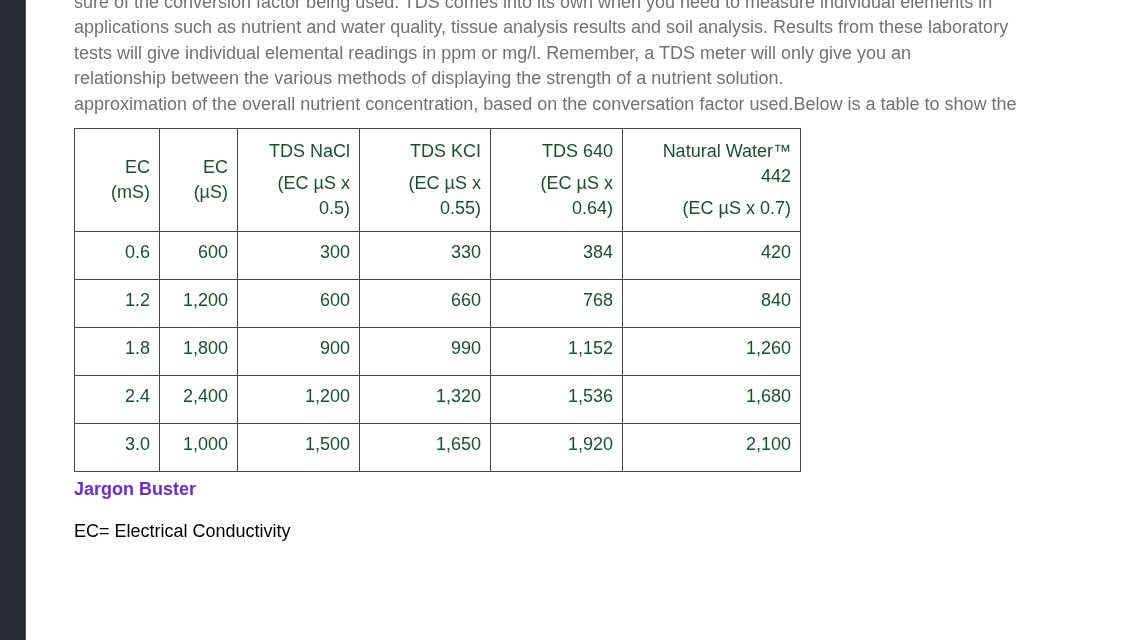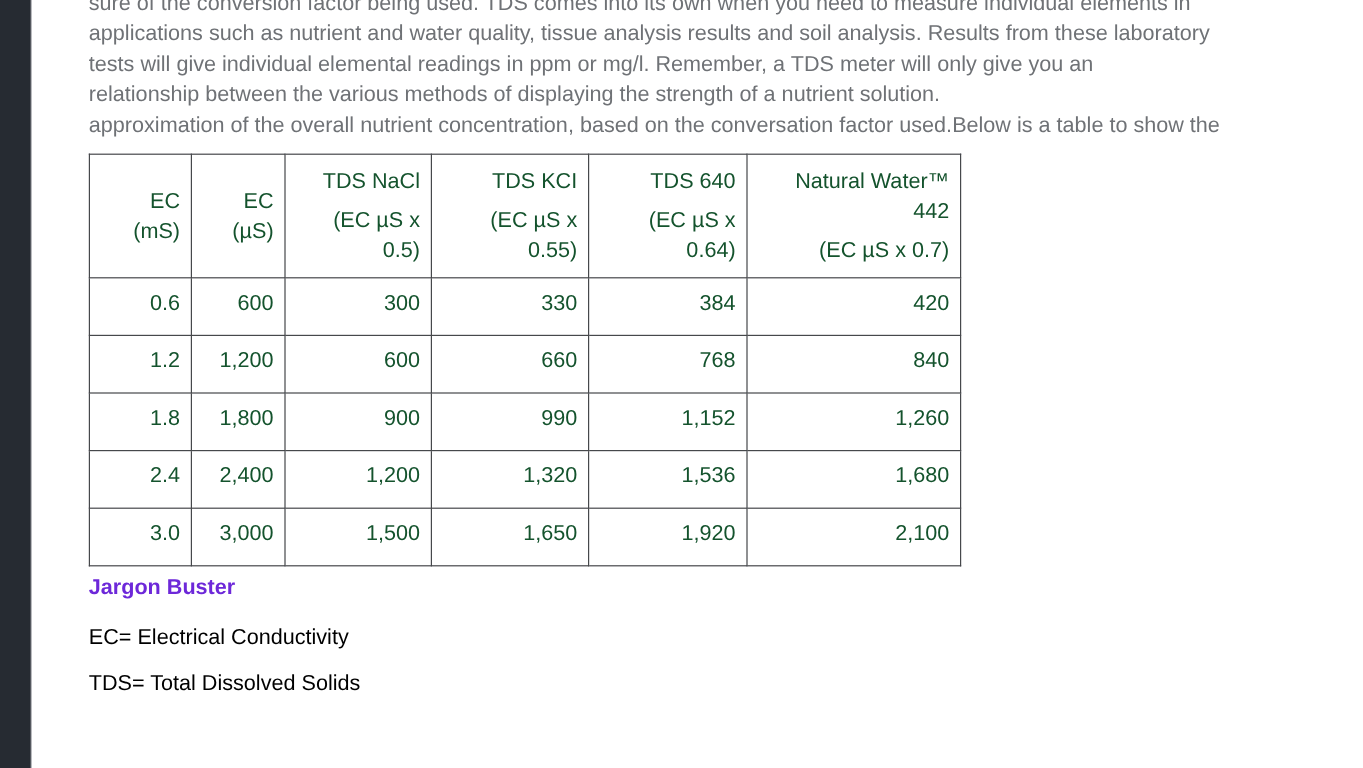--- a/index.html
+++ b/index.html
@@ -144,26 +144,25 @@
       <tr>
         <td>2.4</td>
         <td>2,400</td>
         <td>1,200</td>
         <td>1,320</td>
         <td>1,536</td>
         <td>1,680</td>
       </tr>
       <tr>
         <td>3.0</td>
-        <td>3,000</td>
+        <td>1,000</td>
         <td>1,500</td>
         <td>1,650</td>
         <td>1,920</td>
         <td>2,100</td>
       </tr>
     </tbody>
   </table>
 
   <p class="jargon-title">Jargon Buster</p>
   <p class="jargon-def ec">EC= Electrical Conductivity</p>
-  <p class="jargon-def tds">TDS= Total Dissolved Solids</p>
 
 </div>
 
 </body></html>

